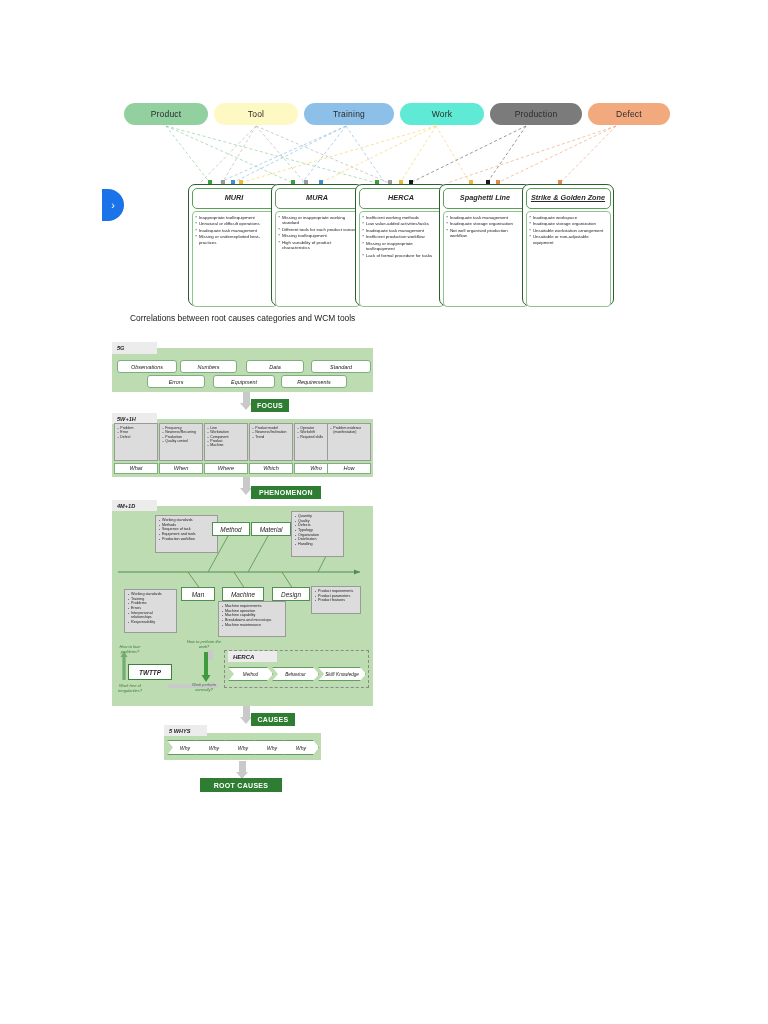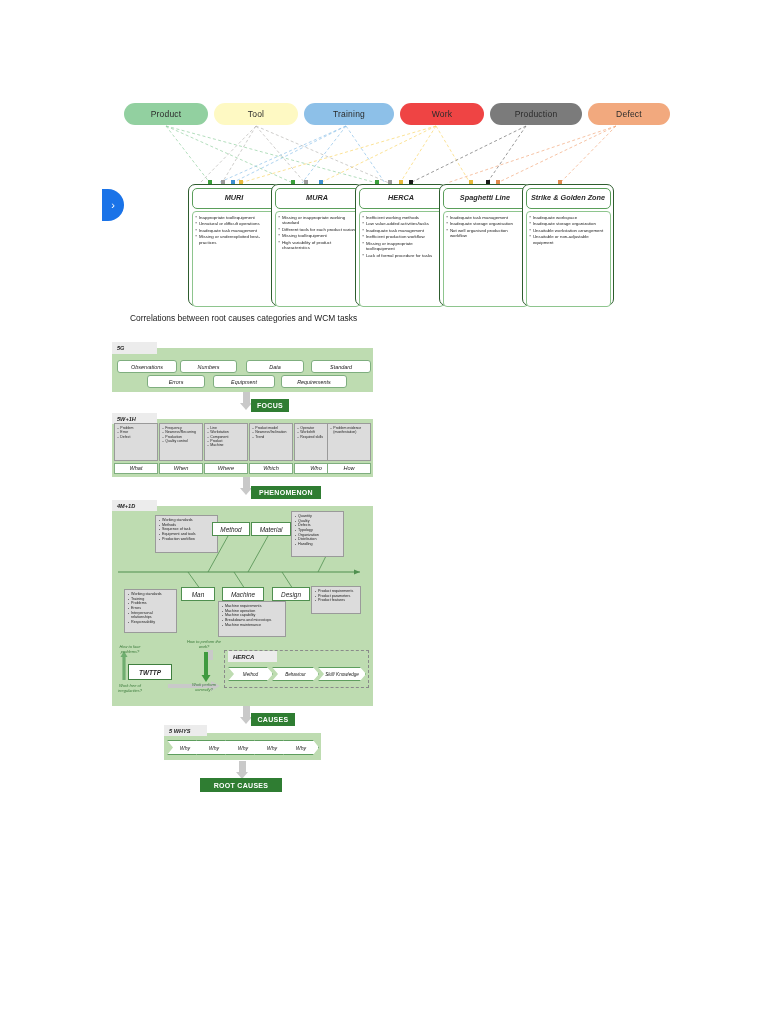--- a/index.html
+++ b/index.html
@@ -33,21 +33,21 @@
     position:absolute;top:184px;width:92px;height:122px;
     border:1.2px solid #2e5d2e;border-radius:7px;background:#ffffff;
     box-sizing:border-box;padding:2.5px;
   }
   .tool-head{
     height:19px;border:1px solid #5a9e5a;border-radius:5px;background:#fff;
     display:flex;align-items:center;justify-content:center;
     font-style:italic;font-weight:bold;font-size:7.3px;color:#2a2a2a;
     text-align:center;line-height:8.5px;
   }
-  .tool-head.two-line{line-height:12px;}
+  .tool-head.two-line{line-height:12px;text-decoration:underline;}
   .tool-body{
     margin-top:2.5px;height:96px;border:1px solid #8ec58e;border-radius:4px;
     background:#fff;padding:3px 2px 2px 3px;box-sizing:border-box;
     overflow:hidden;
   }
   .tool-body ul{margin:0;padding:0;list-style:none;}
   .tool-body li{
     font-size:4.4px;line-height:5.3px;color:#222;margin-bottom:1.2px;
     padding-left:3.4px;position:relative;
   }
@@ -201,21 +201,21 @@
       <rect x="486" y="180" width="4" height="4" fill="#1a1a1a"></rect>
       <rect x="496" y="180" width="4" height="4" fill="#e08b4e"></rect>
       <rect x="558" y="180" width="4" height="4" fill="#e08b4e"></rect>
     </g>
   </svg>
 
   <div class="cat-row">
     <div class="pill" style="left:0px;width:84px;background:#92d0a0;">Product</div>
     <div class="pill" style="left:90px;width:84px;background:#fef9c3;">Tool</div>
     <div class="pill" style="left:180px;width:90px;background:#8dc0e8;">Training</div>
-    <div class="pill" style="left:276px;width:84px;background:#ef4444;">Work</div>
+    <div class="pill" style="left:276px;width:84px;background:#5eead4;">Work</div>
     <div class="pill" style="left:366px;width:92px;background:#7b7b7b;">Production</div>
     <div class="pill" style="left:464px;width:82px;background:#f2a97e;">Defect</div>
   </div>
 
   <div class="tool-box" style="left:188px;">
     <div class="tool-head">MURI</div>
     <div class="tool-body">
       <ul>
         <li>Inappropriate tool/equipment</li>
         <li>Unnatural or difficult operations</li>
@@ -267,21 +267,21 @@
     <div class="tool-body">
       <ul>
         <li>Inadequate workspace</li>
         <li>Inadequate storage organization</li>
         <li>Unsuitable workstation arrangement</li>
         <li>Unsuitable or non-adjustable equipment</li>
       </ul>
     </div>
   </div>
 
-  <div class="caption">Correlations between root causes categories and WCM tasks</div>
+  <div class="caption">Correlations between root causes categories and WCM tools</div>
 
   <div class="gpanel" style="left:112px;top:348px;width:261px;height:44px;"></div>
   <div class="tag" style="left:112px;top:342px;width:40px;height:12px;">5G</div>
   <div class="wbtn" style="left:117px;top:360px;width:58px;height:11px;">Observations</div>
   <div class="wbtn" style="left:180px;top:360px;width:55px;height:11px;">Numbers</div>
   <div class="wbtn" style="left:246px;top:360px;width:56px;height:11px;">Data</div>
   <div class="wbtn" style="left:311px;top:360px;width:58px;height:11px;">Standard</div>
   <div class="wbtn" style="left:147px;top:375px;width:56px;height:11px;">Errors</div>
   <div class="wbtn" style="left:213px;top:375px;width:60px;height:11px;">Equipment</div>
   <div class="wbtn" style="left:281px;top:375px;width:64px;height:11px;">Requirements</div>

